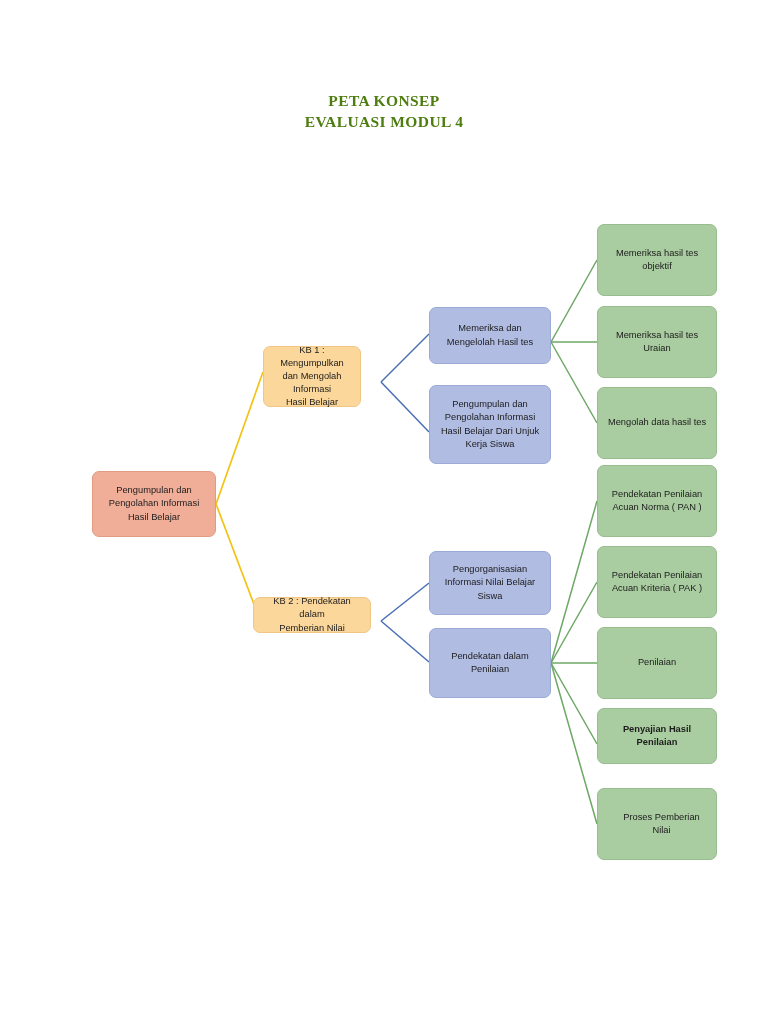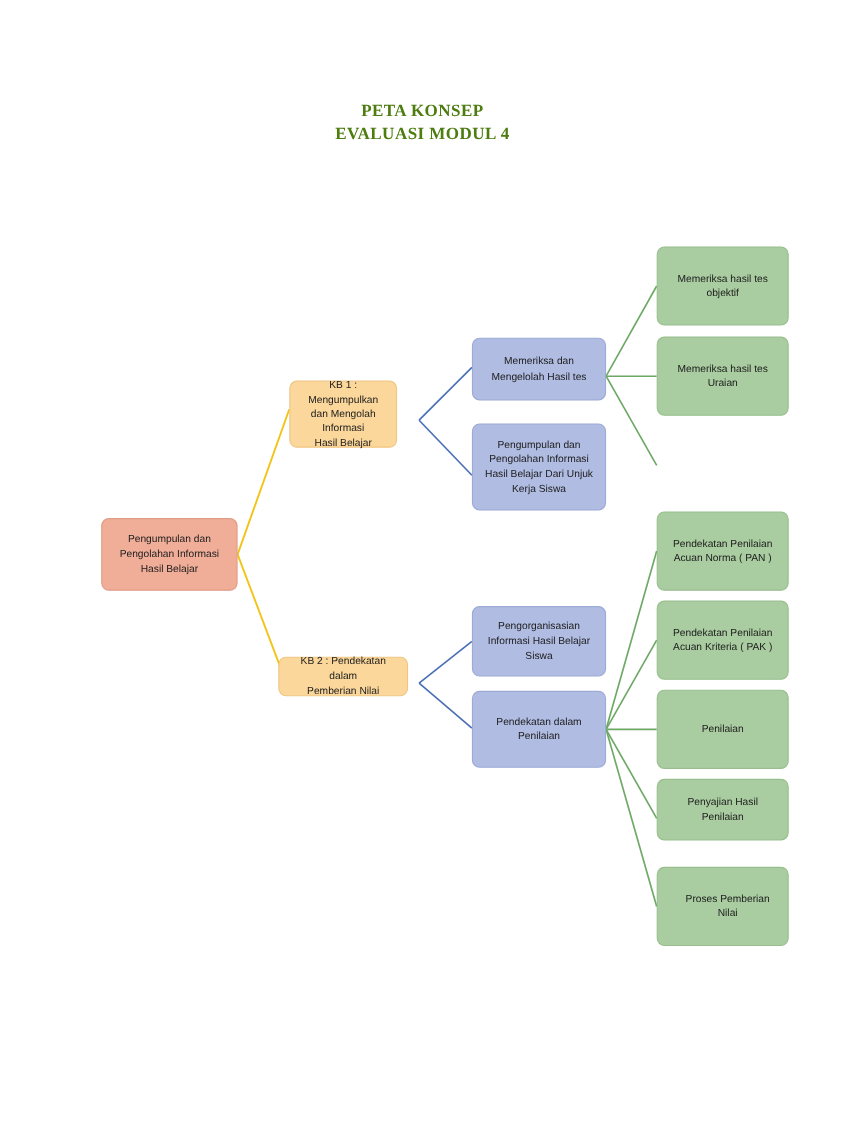--- a/index.html
+++ b/index.html
@@ -143,55 +143,58 @@
 
   <div class="node mid" style="left:429px; top:385px; width:122px; height:79px;">
     <span class="node-label">Pengumpulan dan
 Pengolahan Informasi
 Hasil Belajar Dari Unjuk
 Kerja Siswa</span>
   </div>
 
   <div class="node mid" style="left:429px; top:551px; width:122px; height:64px;">
     <span class="node-label">Pengorganisasian
-Informasi Hasil Belajar
+Informasi Nilai Belajar
 Siswa</span>
   </div>
 
   <div class="node mid" style="left:429px; top:628px; width:122px; height:70px;">
     <span class="node-label">Pendekatan dalam
 Penilaian</span>
   </div>
 
   <div class="node leaf" style="left:597px; top:224px; width:120px; height:72px;">
     <span class="node-label">Memeriksa hasil tes
 objektif</span>
   </div>
 
   <div class="node leaf" style="left:597px; top:306px; width:120px; height:72px;">
     <span class="node-label">Memeriksa hasil tes
 Uraian</span>
   </div>
 
+  <div class="node leaf" style="left:597px; top:387px; width:120px; height:72px;">
+    <span class="node-label">Mengolah data hasil tes</span>
+  </div>
 
   <div class="node leaf" style="left:597px; top:465px; width:120px; height:72px;">
     <span class="node-label">Pendekatan Penilaian
 Acuan Norma ( PAN )</span>
   </div>
 
   <div class="node leaf" style="left:597px; top:546px; width:120px; height:72px;">
     <span class="node-label">Pendekatan Penilaian
 Acuan Kriteria ( PAK )</span>
   </div>
 
   <div class="node leaf" style="left:597px; top:627px; width:120px; height:72px;">
     <span class="node-label">Penilaian</span>
   </div>
 
-  <div class="node leaf" style="left:597px; top:708px; width:120px; height:56px;">
+  <div class="node leaf" style="left:597px; top:708px; width:120px; height:56px;font-weight:bold;">
     <span class="node-label">Penyajian Hasil Penilaian</span>
   </div>
 
   <div class="node leaf" style="left:597px; top:788px; width:120px; height:72px;padding-left:16px;">
     <span class="node-label">Proses Pemberian Nilai</span>
   </div>
 
 </div>
 
 </body></html>

